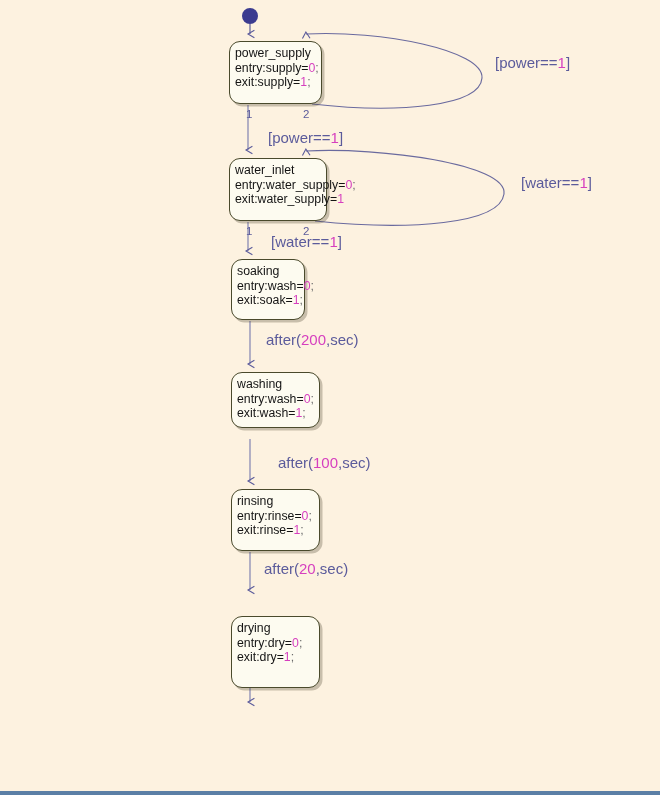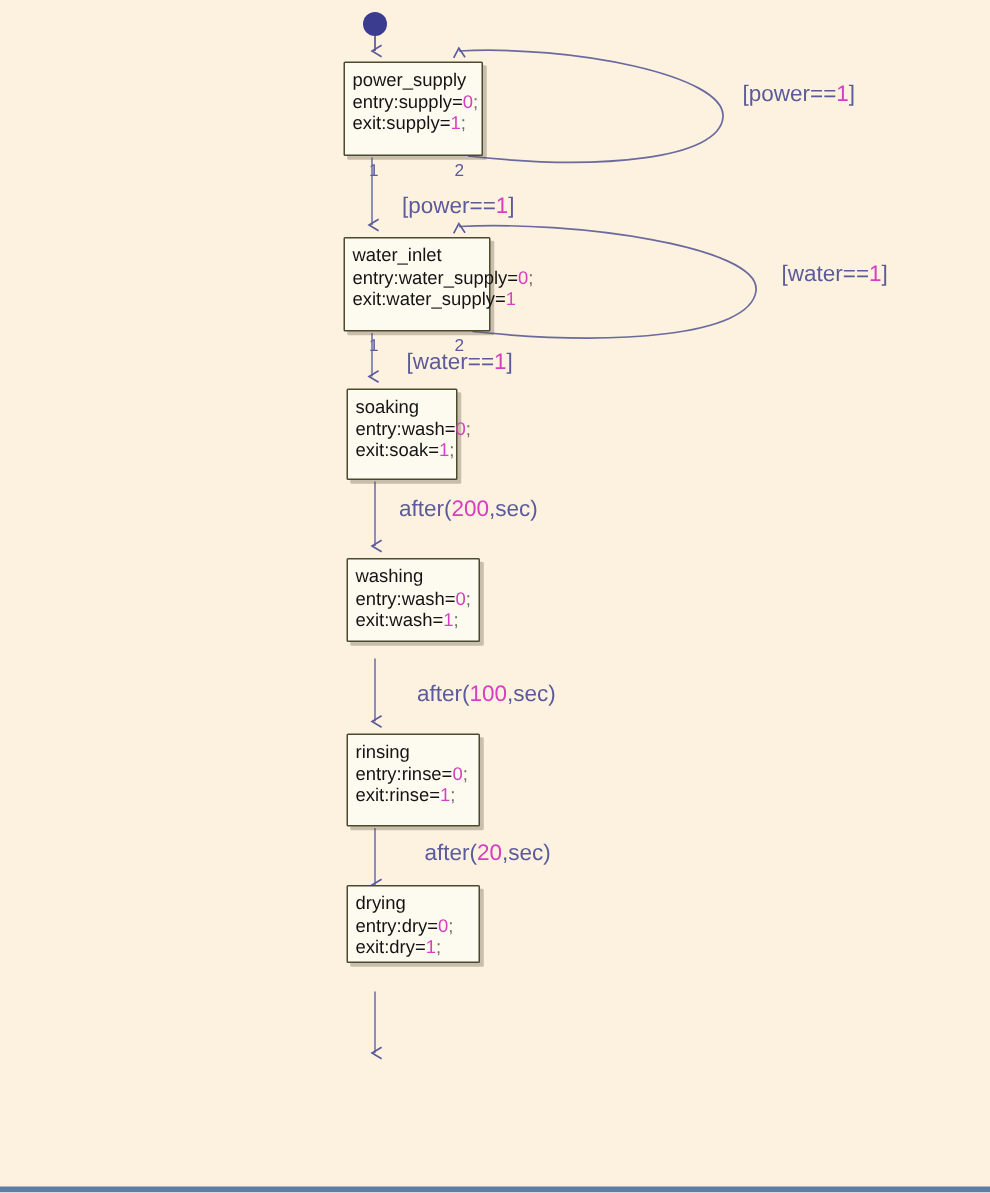--- a/index.html
+++ b/index.html
@@ -24,21 +24,21 @@
     top: 0;
     width: 660px;
     height: 795px;
     pointer-events: none;
   }
   .state-box {
     position: absolute;
     box-sizing: border-box;
     background: #fdfbf0;
     border: 1.6px solid #4a4a2c;
-    border-radius: 1px;
+    border-radius: 11px;
     box-shadow: 2.5px 2.5px 0 rgba(80,70,50,0.30);
     padding: 4px 0 0 5px;
     font-size: 12.3px;
     line-height: 14.6px;
     color: #141414;
     white-space: nowrap;
   }
   .state-name {
     display: block;
     color: #141414;
@@ -125,39 +125,39 @@
     <span class="state-action"><span>entry:wash=</span><span class="val">0</span><span class="semi">;</span></span>
     <span class="state-action"><span>exit:wash=</span><span class="val">1</span><span class="semi">;</span></span>
   </div>
 
   <div class="state-box" style="left:231px; top:489px; width:89px; height:62px;">
     <span class="state-name">rinsing</span>
     <span class="state-action"><span>entry:rinse=</span><span class="val">0</span><span class="semi">;</span></span>
     <span class="state-action"><span>exit:rinse=</span><span class="val">1</span><span class="semi">;</span></span>
   </div>
 
-  <div class="state-box" style="left:231px; top:590px; width:89px; height:52px;">
+  <div class="state-box" style="left:231px; top:616px; width:89px; height:72px;">
     <span class="state-name">drying</span>
     <span class="state-action"><span>entry:dry=</span><span class="val">0</span><span class="semi">;</span></span>
     <span class="state-action"><span>exit:dry=</span><span class="val">1</span><span class="semi">;</span></span>
   </div>
 
 
   <div class="edge-label" style="left:268px; top:131px;"><span>[power==</span><span class="num">1</span><span>]</span></div>
 
   <div class="edge-label" style="left:495px; top:56px;"><span>[power==</span><span class="num">1</span><span>]</span></div>
 
   <div class="edge-label" style="left:271px; top:235px;"><span>[water==</span><span class="num">1</span><span>]</span></div>
 
   <div class="edge-label" style="left:521px; top:176px;"><span>[water==</span><span class="num">1</span><span>]</span></div>
 
   <div class="edge-label" style="left:266px; top:333px;"><span>after(</span><span class="num">200</span><span>,sec)</span></div>
 
   <div class="edge-label" style="left:278px; top:456px;"><span>after(</span><span class="num">100</span><span>,sec)</span></div>
 
-  <div class="edge-label" style="left:283px; top:562px;"><span>after(</span><span class="num">20</span><span>,sec)</span></div>
+  <div class="edge-label" style="left:264px; top:562px;"><span>after(</span><span class="num">20</span><span>,sec)</span></div>
 
   <div class="port-num" style="left:246px; top:108px;">1</div>
   <div class="port-num" style="left:303px; top:108px;">2</div>
   <div class="port-num" style="left:246px; top:225px;">1</div>
   <div class="port-num" style="left:303px; top:225px;">2</div>
 
 </div>
 
 </body></html>

